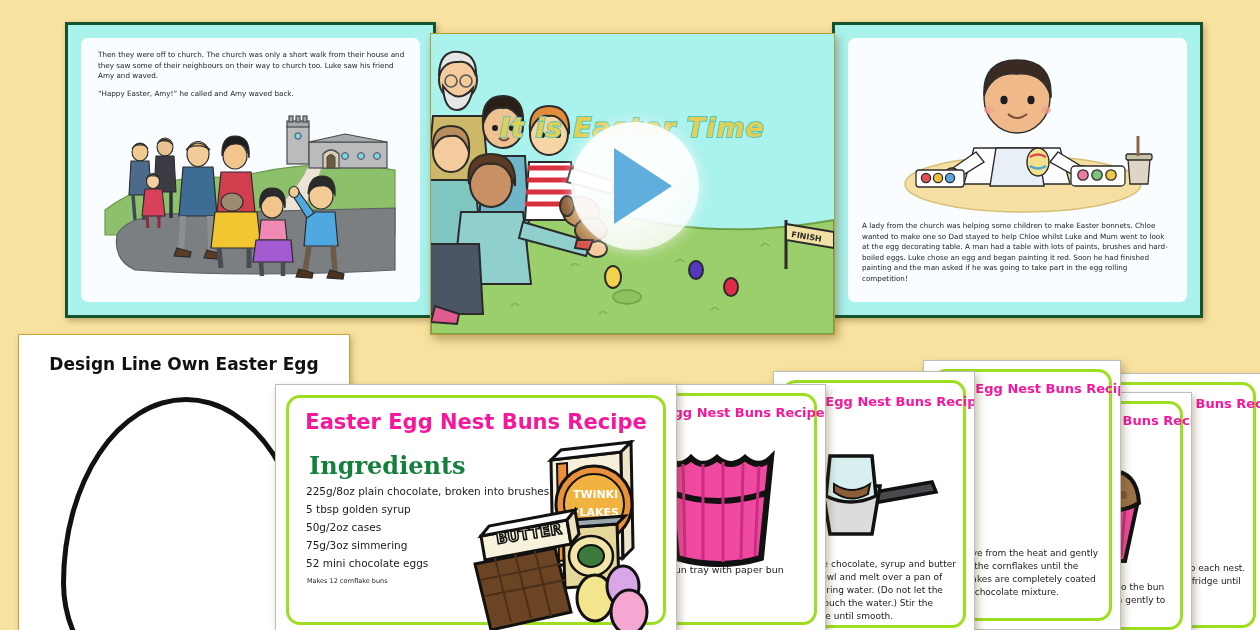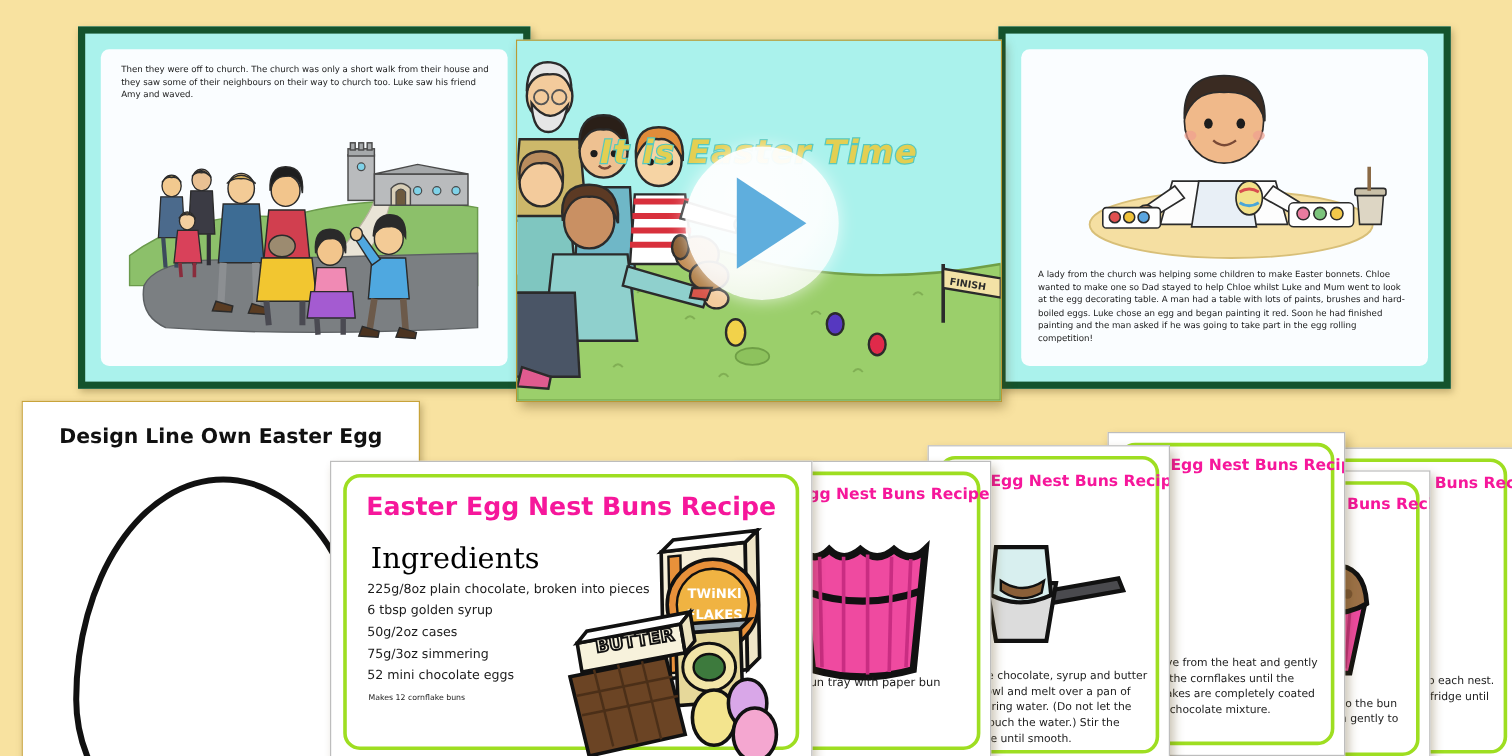--- a/index.html
+++ b/index.html
@@ -9,21 +9,21 @@
     font-family:"Liberation Sans", sans-serif;
     position:relative;
   }
   .stage{position:absolute;inset:0;}
 
   
   .card{position:absolute;background:#ffffff;box-shadow:2px 3px 6px rgba(90,70,20,.35);}
   .card.bordered{border:1px solid #c8a33a;}
 
   
-  .slide-cyan{background:#aaf2ec;border:6px solid #14532d;}
+  .slide-cyan{background:#aaf2ec;border:3px solid #14532d;}
   .slide-cyan .inner{position:absolute;background:#fafdff;border-radius:7px;overflow:hidden;}
 
   .story-text{font-family:"DejaVu Sans", sans-serif;color:#1b1b1b;}
   .story-text p{margin:0 0 7px 0;}
 
   
   .video-slide{position:absolute;background:#aaf2ec;border:1px solid #b99a33;
     box-shadow:3px 4px 9px rgba(90,70,20,.42);overflow:hidden;}
   .video-title{position:absolute;left:0;right:0;text-align:center;
     font-family:"DejaVu Sans", sans-serif;font-weight:bold;font-style:italic;
@@ -33,21 +33,21 @@
     background:radial-gradient(circle at 38% 32%, rgba(255,255,255,.97) 0%, rgba(255,255,255,.93) 55%, rgba(255,255,255,.72) 100%);
     box-shadow:0 0 14px rgba(255,255,255,.7);display:flex;align-items:center;justify-content:center;}
   .play-tri{width:0;height:0;}
 
   
   .recipe{position:absolute;background:#fff;border:1px solid #bdbdbd;
     box-shadow:3px 4px 8px rgba(90,70,20,.33);overflow:hidden;}
   .recipe .greenframe{position:absolute;border:3px solid #9ede21;border-radius:14px;}
   .recipe-title{position:absolute;left:0;right:0;text-align:center;
     font-family:"DejaVu Sans", sans-serif;font-weight:bold;color:#f6179b;white-space:nowrap;}
-  .ing-head{position:absolute;font-family:"DejaVu Serif", serif;font-weight:normal;color:#000000;}
+  .ing-head{position:absolute;font-family:"DejaVu Serif", serif;font-weight:bold;color:#15803d;}
   .ing-list{position:absolute;font-family:"DejaVu Sans", sans-serif;color:#1b1b1b;}
   .ing-list div{margin-bottom:5px;}
   .makes{position:absolute;font-family:"DejaVu Sans", sans-serif;color:#222;}
   .step-text{position:absolute;font-family:"DejaVu Sans", sans-serif;color:#1b1b1b;}
 
   
   .egg-title{position:absolute;left:0;right:0;text-align:center;
     font-family:"DejaVu Sans", sans-serif;font-weight:bold;color:#111;}
   .egg-shape{position:absolute;border:5px solid #111;border-radius:50% 50% 48% 48%/60% 60% 40% 40%;}
 
@@ -58,20 +58,21 @@
 </head>
 <body>
 
 <div class="stage">
 
   <div class="card slide-cyan" style="left:65px;top:22px;width:365px;height:290px;">
     <div class="inner" style="left:13px;top:13px;right:13px;bottom:13px;">
 
       <div class="story-text" style="position:absolute;left:17px;top:12px;right:14px;font-size:7.2px;line-height:10.5px;">
         <p>Then they were off to church. The church was only a short walk from their house and they saw some of their neighbours on their way to church too. Luke saw his friend Amy and waved.</p>
+        <p>“Happy Easter, Amy!” he called and Amy waved back.</p>
       </div>
 
       <div class="ill" style="left:14px;top:62px;width:310px;height:185px;">
         <svg width="310" height="185" viewBox="0 0 310 185">
 
           <rect x="0" y="0" width="310" height="185" fill="#fafdff"></rect>
 
           <path d="M10 110 Q60 72 140 78 Q220 56 300 70 L300 135 L10 135 Z" fill="#8cc06a" stroke="#6b9a4c" stroke-width="1.2"></path>
           <path d="M175 115 Q205 88 215 62 L228 62 Q222 92 200 118 Z" fill="#e9e4d6" stroke="#b9b2a0" stroke-width="1"></path>
 
@@ -391,22 +392,22 @@
       </svg>
     </div>
     <div class="step-text" style="left:24px;right:18px;top:178px;font-size:9.5px;line-height:13px;">Line a bun tray with paper bun cases.</div>
   </div>
 
   <div class="recipe" style="left:275px;top:384px;width:400px;height:250px;">
     <div class="greenframe" style="left:10px;top:10px;right:10px;bottom:10px;"></div>
     <div class="recipe-title" style="top:25px;font-size:21px;">Easter Egg Nest Buns Recipe</div>
     <div class="ing-head" style="left:33px;top:66px;font-size:24px;">Ingredients</div>
     <div class="ing-list" style="left:30px;top:100px;font-size:10.5px;line-height:13px;">
-      <div>225g/8oz plain chocolate, broken into pieces</div>
-      <div>6 tbsp golden syrup</div>
+      <div>225g/8oz plain chocolate, broken into brushes</div>
+      <div>5 tbsp golden syrup</div>
       <div>50g/2oz cases</div>
       <div>75g/3oz simmering</div>
       <div>52 mini chocolate eggs</div>
     </div>
     <div class="makes" style="left:31px;top:192px;font-size:6.5px;">Makes 12 cornflake buns</div>
 
     <div class="ill" style="left:195px;top:55px;width:215px;height:195px;">
       <svg width="215" height="195" viewBox="0 0 215 195">
 
         <path d="M80 20 L150 12 L152 118 L82 126 Z" fill="#f6efd9" stroke="#111" stroke-width="3"></path>

